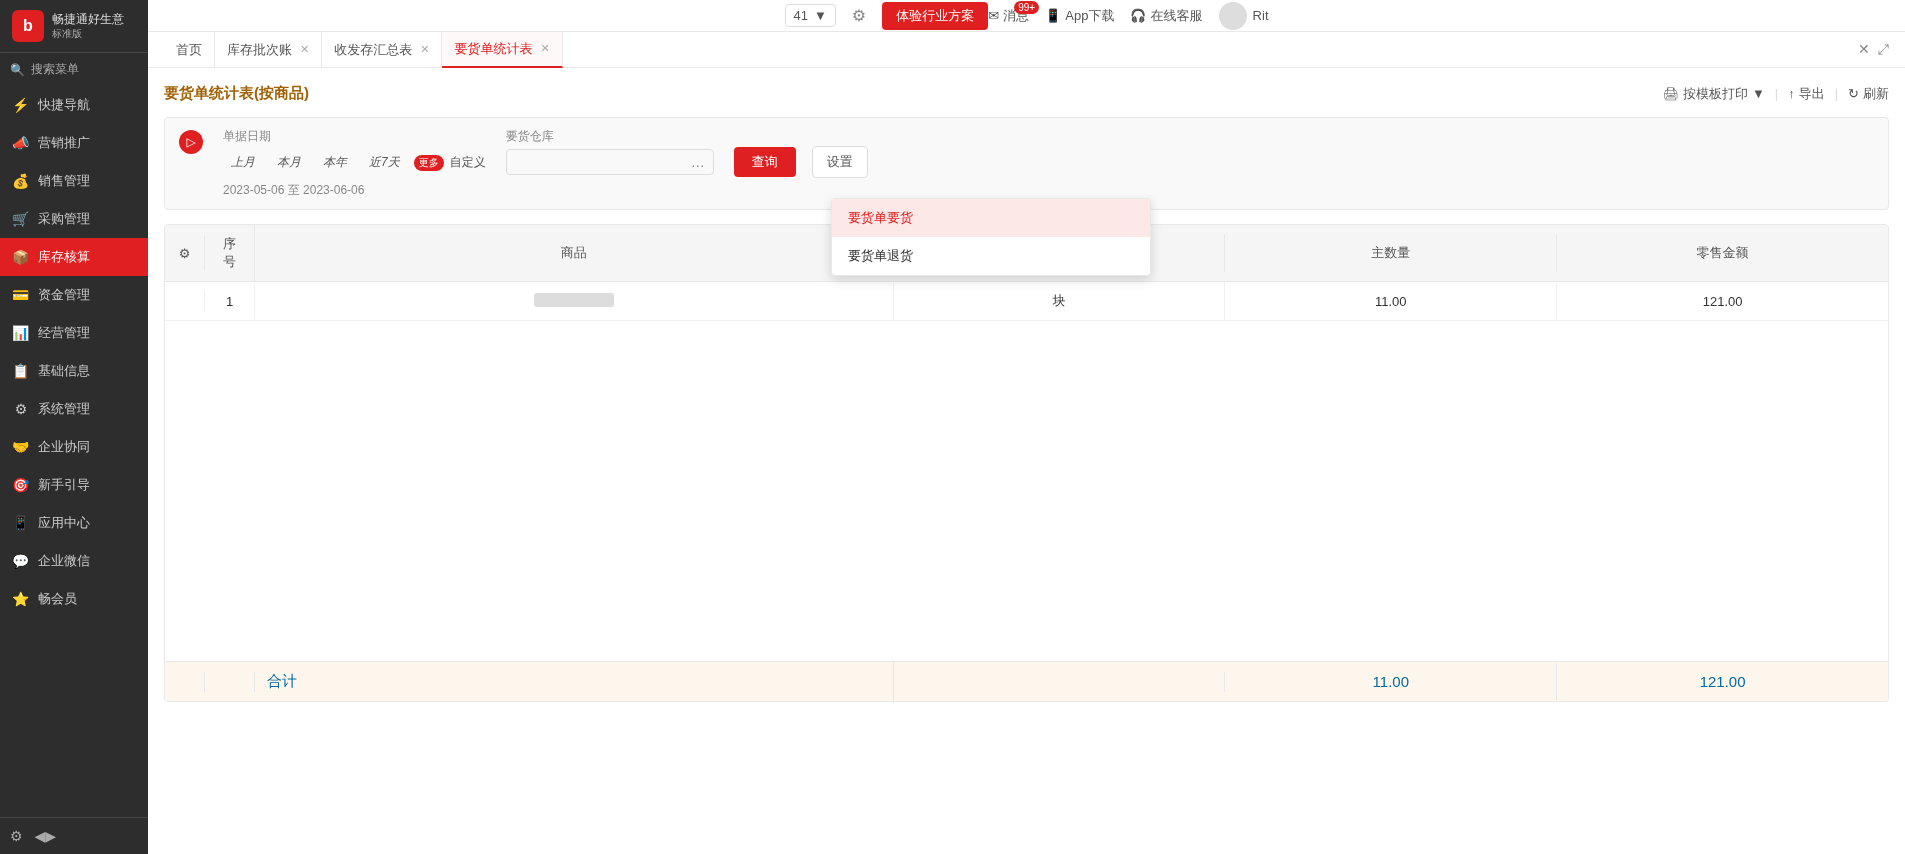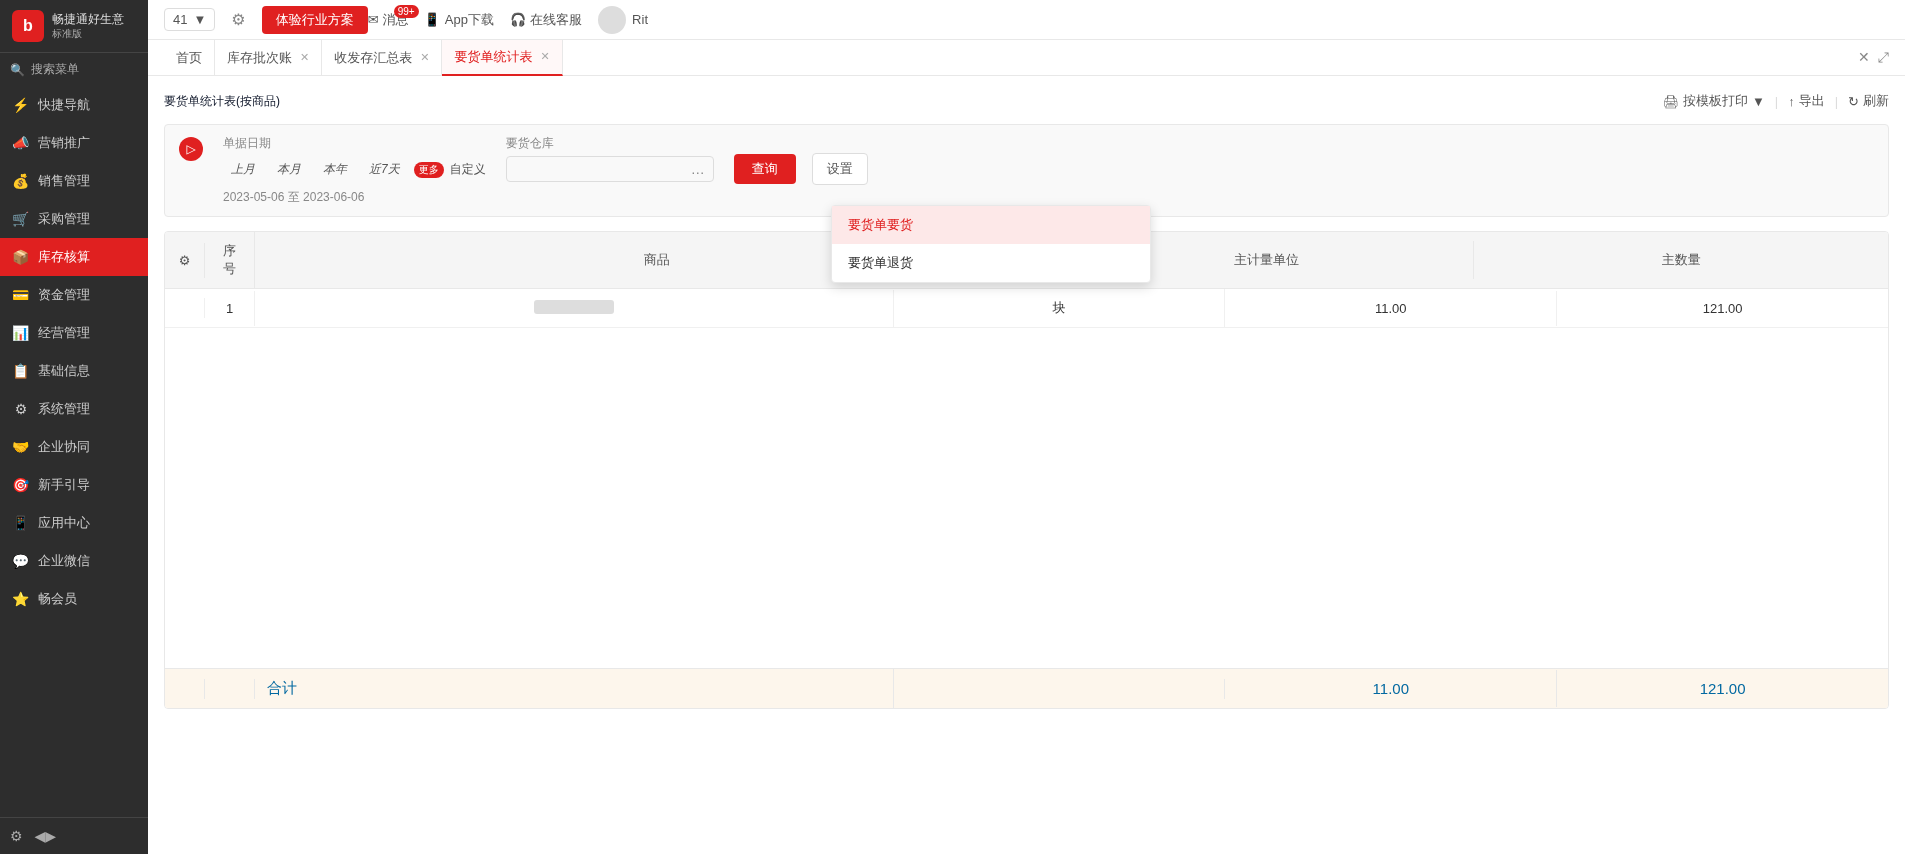--- a/index.html
+++ b/index.html
@@ -18,21 +18,21 @@
     .nav-item { display: flex; align-items: center; gap: 8px; padding: 10px 12px; cursor: pointer; color: #ccc; font-size: 13px; }
     .nav-item.active { background: #e02020; color: #fff; }
     .nav-item .nav-icon { width: 18px; height: 18px; display: flex; align-items: center; justify-content: center; font-size: 14px; }
     .sidebar-bottom { padding: 10px; display: flex; align-items: center; gap: 12px; border-top: 1px solid #444; }
     .sidebar-bottom .btn-icon { color: #aaa; cursor: pointer; font-size: 14px; }
 
     
     .main { flex: 1; display: flex; flex-direction: column; overflow: hidden; }
 
     
-    .top-header { background: #fff; height: 40px; display: flex; align-items: center; padding: 0 16px; justify-content: flex-start; border-bottom: 1px solid #e8e8e8; flex-shrink: 0; }
+    .top-header { background: #fff; height: 32px; display: flex; align-items: center; padding: 0 16px; justify-content: center; border-bottom: 1px solid #e8e8e8; flex-shrink: 0; }
     .top-header-left { display: flex; align-items: center; gap: 16px; }
     .store-selector { display: flex; align-items: center; gap: 6px; color: #555; font-size: 13px; border: 1px solid #ddd; border-radius: 4px; padding: 3px 8px; cursor: pointer; }
     .industry-btn { background: #e02020; color: white; border: none; padding: 5px 14px; border-radius: 4px; cursor: pointer; font-size: 13px; }
     .settings-icon { color: #888; cursor: pointer; font-size: 16px; }
     .top-header-right { display: flex; align-items: center; gap: 16px; color: #555; font-size: 13px; }
     .msg-btn { display: flex; align-items: center; gap: 4px; cursor: pointer; position: relative; }
     .badge { background: #e02020; color: white; font-size: 10px; border-radius: 8px; padding: 1px 4px; position: absolute; top: -6px; right: -10px; }
     .app-btn, .service-btn { display: flex; align-items: center; gap: 4px; cursor: pointer; }
     .avatar { width: 28px; height: 28px; background: #ddd; border-radius: 50%; }
     .user-info { display: flex; align-items: center; gap: 6px; cursor: pointer; }
@@ -42,21 +42,21 @@
     .tab { display: flex; align-items: center; gap: 4px; padding: 0 12px; height: 36px; cursor: pointer; font-size: 13px; color: #555; border-right: 1px solid #e8e8e8; }
     .tab.active { color: #e02020; border-bottom: 2px solid #e02020; background: #fff8f8; }
     .tab .close-icon { color: #aaa; font-size: 11px; margin-left: 4px; }
     .tab-bar-end { margin-left: auto; display: flex; gap: 8px; }
     .tab-expand-icon { color: #888; cursor: pointer; font-size: 14px; }
 
     
     .content { flex: 1; overflow-y: auto; padding: 0; background: #f5f5f5; position: relative; }
     .page-container { background: #fff; margin: 0; padding: 16px; min-height: 100%; }
     .page-header { display: flex; align-items: center; justify-content: space-between; margin-bottom: 14px; }
-    .page-title { font-size: 12px; font-weight: normal; color: #0f172a; }
+    .page-title { font-size: 15px; font-weight: bold; color: #a16207; }
     .page-actions { display: flex; align-items: center; gap: 10px; }
     .action-btn { display: flex; align-items: center; gap: 4px; color: #555; font-size: 13px; cursor: pointer; }
     .action-divider { color: #ddd; }
 
     
     .filter-bar { background: #f9f9f9; border: 1px solid #e8e8e8; border-radius: 4px; padding: 10px 14px; margin-bottom: 14px; display: flex; align-items: flex-start; gap: 20px; position: relative; }
     .filter-expand-btn { width: 24px; height: 24px; background: #e02020; color: white; border-radius: 50%; display: flex; align-items: center; justify-content: center; cursor: pointer; font-size: 12px; flex-shrink: 0; margin-top: 2px; }
     .filter-group { display: flex; flex-direction: column; gap: 6px; }
     .filter-label { font-size: 12px; color: #888; }
     .filter-date-row { display: flex; align-items: center; gap: 6px; }
@@ -304,20 +304,21 @@
       </div>
 
       <div class="table-container">
 
         <div class="table-header">
           <div class="th settings-th">⚙</div>
           <div class="th no-th">序号</div>
           <div class="th product-th">商品</div>
           <div class="th">主计量单位</div>
           <div class="th">主数量</div>
+          <div class="th">零售金额</div>
         </div>
 
         <div class="table-row-data">
           <div class="td settings-td"></div>
           <div class="td no-td">1</div>
           <div class="td product-td">
             <span class="td-product-placeholder"></span>
           </div>
           <div class="td">块</div>
           <div class="td">11.00</div>

